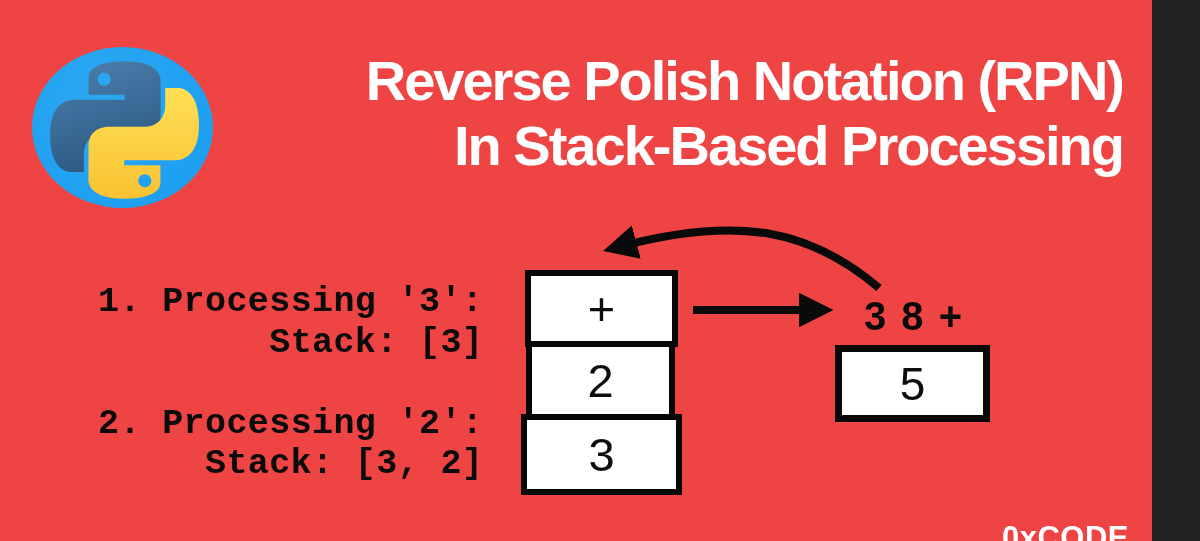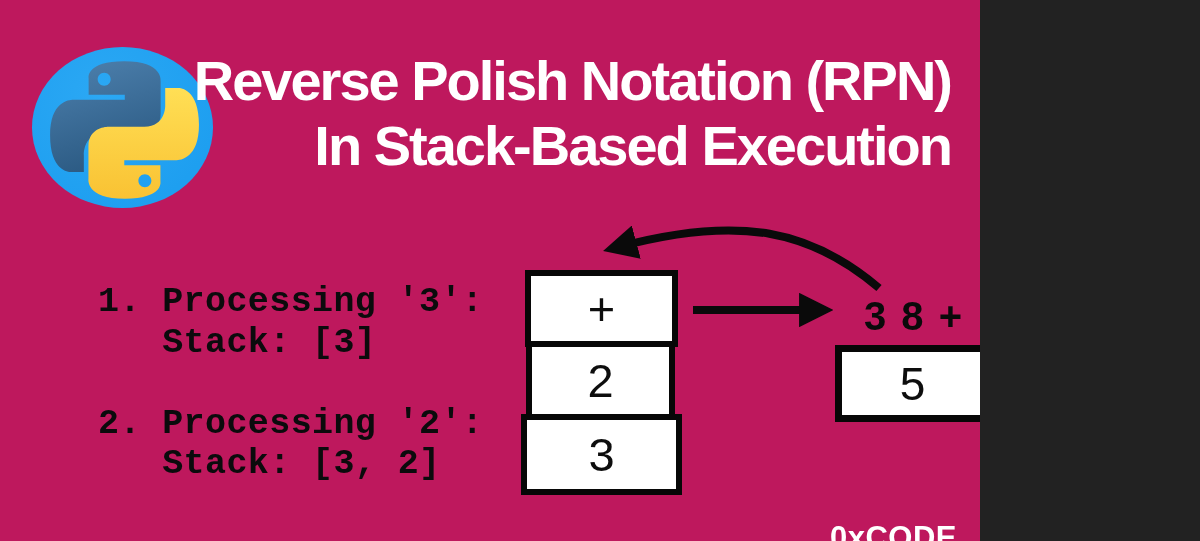--- a/index.html
+++ b/index.html
@@ -1,20 +1,20 @@
 <!DOCTYPE html>
 <html><head>
 <meta charset="utf-8">
 <style>
   html, body { margin: 0; padding: 0; background: #222; }
   #canvas {
     position: relative;
-    width: 980px;
+    width: 1152px;
     height: 541px;
-    background: #be185d;
+    background: #ef4444;
     overflow: hidden;
     font-family: "Liberation Sans", "DejaVu Sans", sans-serif;
   }
 
   
   .logo-circle {
     position: absolute;
     left: 32px; top: 47px;
     width: 181px; height: 161px;
     border-radius: 50%;
@@ -44,20 +44,21 @@
     position: absolute;
     left: 98px; top: 282px;
     margin: 0;
     font-family: "Liberation Mono", "DejaVu Sans Mono", monospace;
     font-weight: 700;
     font-size: 35px;
     line-height: 40.5px;
     letter-spacing: 0.4px;
     color: #0B0B0C;
     white-space: pre;
+    text-align: right;
   }
 
   
   .cell {
     position: absolute;
     box-sizing: border-box;
     background: #FFFFFF;
     border: 6px solid #070707;
     display: flex;
     align-items: center;
@@ -131,21 +132,21 @@
         <stop offset="0" stop-color="#FFDF55"></stop>
         <stop offset="1" stop-color="#F9C233"></stop>
       </linearGradient>
     </defs>
     <path fill="url(#gb)" fill-rule="evenodd" d="M54.92 0.001 C26.87 0.001 28.62 12.17 28.62 12.17 L28.65 24.77 L55.43 24.77 L55.43 28.55 L18.02 28.55 C18.02 28.55 0.06 26.52 0.06 54.83 C0.06 83.14 15.73 82.13 15.73 82.13 L25.08 82.13 L25.08 69 C25.08 69 24.58 53.33 40.5 53.33 L67.06 53.33 C67.06 53.33 81.98 53.57 81.98 38.91 L81.98 14.67 C81.98 14.67 84.25 0.001 54.92 0.001 Z M40.15 8.47 C42.82 8.47 44.97 10.63 44.97 13.29 C44.97 15.96 42.82 18.11 40.15 18.11 C37.49 18.11 35.34 15.96 35.34 13.29 C35.34 10.63 37.49 8.47 40.15 8.47 Z"></path>
     <path fill="url(#gy)" fill-rule="evenodd" d="M55.55 101.86 C83.6 101.86 81.85 89.69 81.85 89.69 L81.82 77.09 L55.04 77.09 L55.04 73.31 L92.45 73.31 C92.45 73.31 110.4 75.34 110.4 47.03 C110.4 18.72 94.73 19.73 94.73 19.73 L85.38 19.73 L85.38 32.86 C85.38 32.86 85.89 48.53 69.96 48.53 L43.41 48.53 C43.41 48.53 28.49 48.29 28.49 62.95 L28.49 87.19 C28.49 87.19 26.22 101.86 55.55 101.86 Z M70.31 93.39 C67.65 93.39 65.49 91.23 65.49 88.57 C65.49 85.9 67.65 83.75 70.31 83.75 C72.98 83.75 75.13 85.9 75.13 88.57 C75.13 91.23 72.98 93.39 70.31 93.39 Z"></path>
   </svg>
 
   <div class="title">
     <div>Reverse Polish Notation (RPN)</div>
-    <div>In Stack-Based Execution</div>
+    <div>In Stack-Based Processing</div>
   </div>
 
   <pre class="steps">1. Processing '3':
    Stack: [3]
 
 2. Processing '2':
    Stack: [3, 2]</pre>
 
   <div class="cell cell-0">+</div>
   <div class="cell cell-1">2</div>

